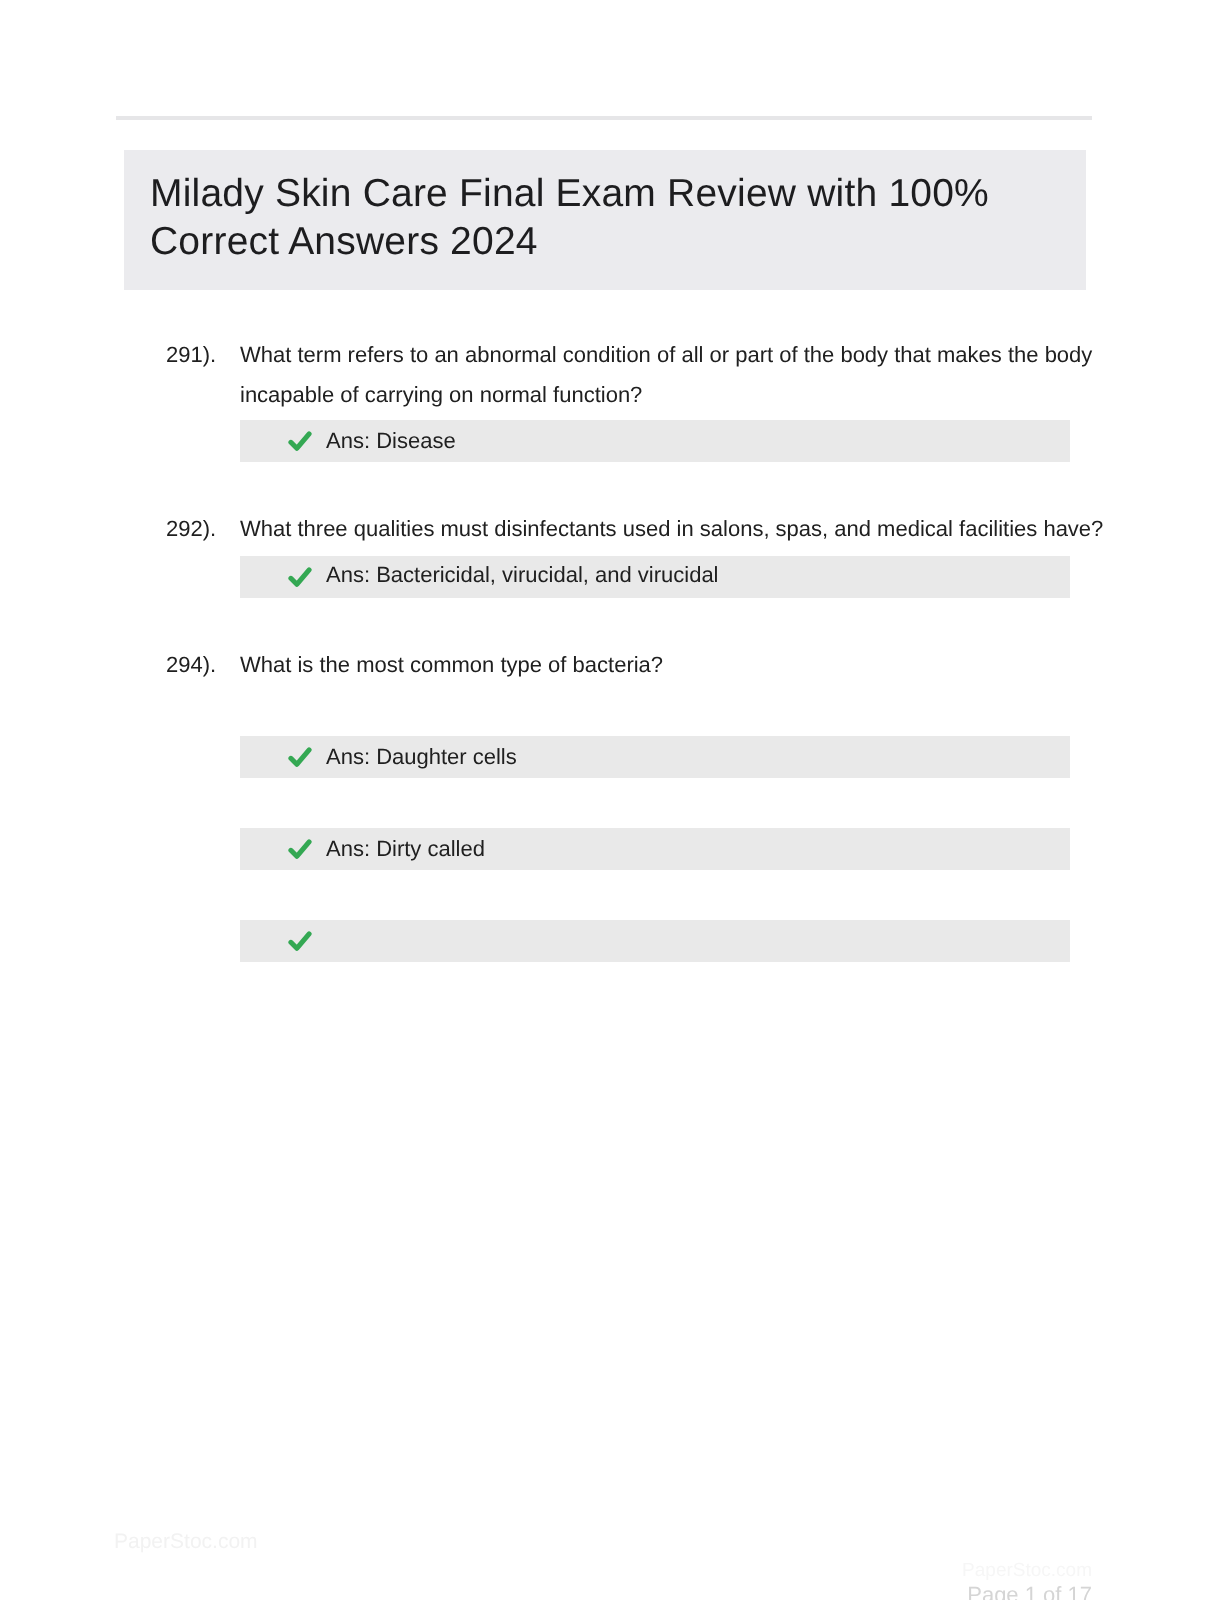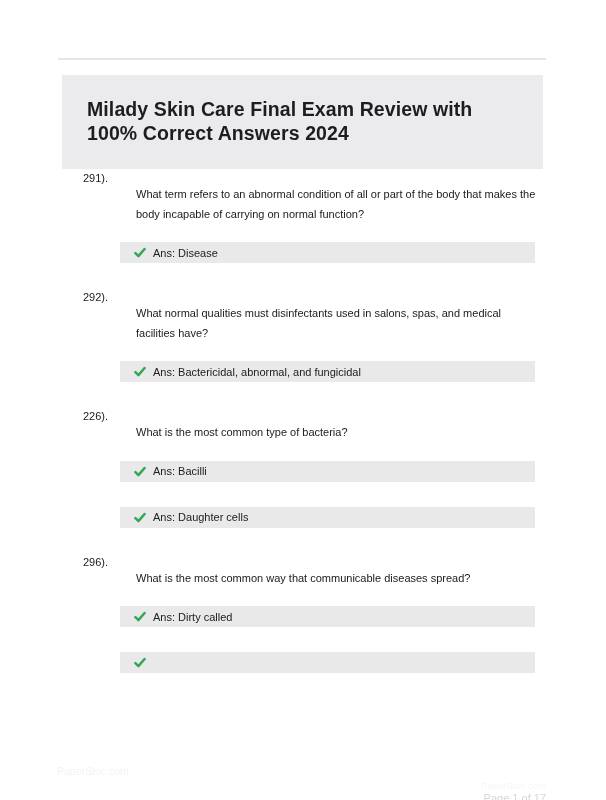--- a/index.html
+++ b/index.html
@@ -17,49 +17,49 @@
     background: var(--divider, #e6e6e8);
   }
 
   .title-box {
     position: absolute; left: 62px; top: 75px;
     width: 481px; box-sizing: border-box;
     background: var(--title-box-bg, #ebebee);
     padding: 10px 13px 12px 13px;
   }
   .title-box h1 {
-    margin: 12px;
+    margin: 0;
     font-size: 19.5px; line-height: 24px;
-    font-weight: 700;
+    font-weight: 400;
     letter-spacing: 0.1px;
     color: var(--title-text, #1d1d1f);
   }
 
   .qa-list {
     position: absolute; left: 83px; top: 169px;
     width: 471px;
   }
   .qa-item { margin-bottom: 25px; }
   .q-row { display: flex; align-items: flex-start; }
   .q-num {
     flex: 0 0 37px;
     font-size: 11px; line-height: 19.5px;
     color: var(--text, #202020);
   }
   .q-text {
-    margin: 16px; width: 434px;
+    margin: 0; width: 434px;
     font-size: 11px; line-height: 19.5px;
     color: var(--text, #202020);
   }
   .answer-box {
     margin: 2px 0 2px 37px;
     width: 415px; height: 21px; box-sizing: border-box;
     background: var(--answer-box-bg, #e9e9e9);
     display: flex; align-items: center;
-    padding: 0 14px; gap: 7px;
+    padding: 0 24px; gap: 7px;
   }
   .check-icon { display: inline-flex; flex: 0 0 auto; }
   .check-icon svg { width: 12px; height: 11px; display: block; }
   .a-text {
     font-size: 11px; color: var(--text, #202020);
     white-space: nowrap;
   }
 
   .footer-watermark {
     position: absolute; left: 57px; top: 765px;
@@ -100,64 +100,52 @@
           <path d="M1.5 6.2 L4.6 9.3 L11 1.8" fill="none" style="stroke: var(--check-green, #34a853);" stroke-width="2.6" stroke-linecap="round" stroke-linejoin="round"></path>
         </svg>
       </span>
       <span class="a-text">Ans: Disease</span>
     </div>
   </div>
 
   <div class="qa-item">
     <div class="q-row">
       <span class="q-num">292).</span>
-      <p class="q-text">What normal qualities must disinfectants used in salons, spas, and medical facilities have?</p>
+      <p class="q-text">What three qualities must disinfectants used in salons, spas, and medical facilities have?</p>
     </div>
     <div class="answer-box">
       <span class="check-icon">
         <svg viewBox="0 0 12.5 11" xmlns="http://www.w3.org/2000/svg">
           <path d="M1.5 6.2 L4.6 9.3 L11 1.8" fill="none" style="stroke: var(--check-green, #34a853);" stroke-width="2.6" stroke-linecap="round" stroke-linejoin="round"></path>
         </svg>
       </span>
-      <span class="a-text">Ans: Bactericidal, abnormal, and fungicidal</span>
+      <span class="a-text">Ans: Bactericidal, virucidal, and virucidal</span>
     </div>
   </div>
 
 
   <div class="qa-item">
     <div class="q-row">
-      <span class="q-num">226).</span>
+      <span class="q-num">294).</span>
       <p class="q-text">What is the most common type of bacteria?</p>
-    </div>
-    <div class="answer-box">
-      <span class="check-icon">
-        <svg viewBox="0 0 12.5 11" xmlns="http://www.w3.org/2000/svg">
-          <path d="M1.5 6.2 L4.6 9.3 L11 1.8" fill="none" style="stroke: var(--check-green, #34a853);" stroke-width="2.6" stroke-linecap="round" stroke-linejoin="round"></path>
-        </svg>
-      </span>
-      <span class="a-text">Ans: Bacilli</span>
     </div>
   </div>
 
   <div class="qa-item">
     <div class="answer-box">
       <span class="check-icon">
         <svg viewBox="0 0 12.5 11" xmlns="http://www.w3.org/2000/svg">
           <path d="M1.5 6.2 L4.6 9.3 L11 1.8" fill="none" style="stroke: var(--check-green, #34a853);" stroke-width="2.6" stroke-linecap="round" stroke-linejoin="round"></path>
         </svg>
       </span>
       <span class="a-text">Ans: Daughter cells</span>
     </div>
   </div>
 
   <div class="qa-item">
-    <div class="q-row">
-      <span class="q-num">296).</span>
-      <p class="q-text">What is the most common way that communicable diseases spread?</p>
-    </div>
     <div class="answer-box">
       <span class="check-icon">
         <svg viewBox="0 0 12.5 11" xmlns="http://www.w3.org/2000/svg">
           <path d="M1.5 6.2 L4.6 9.3 L11 1.8" fill="none" style="stroke: var(--check-green, #34a853);" stroke-width="2.6" stroke-linecap="round" stroke-linejoin="round"></path>
         </svg>
       </span>
       <span class="a-text">Ans: Dirty called</span>
     </div>
   </div>
 

